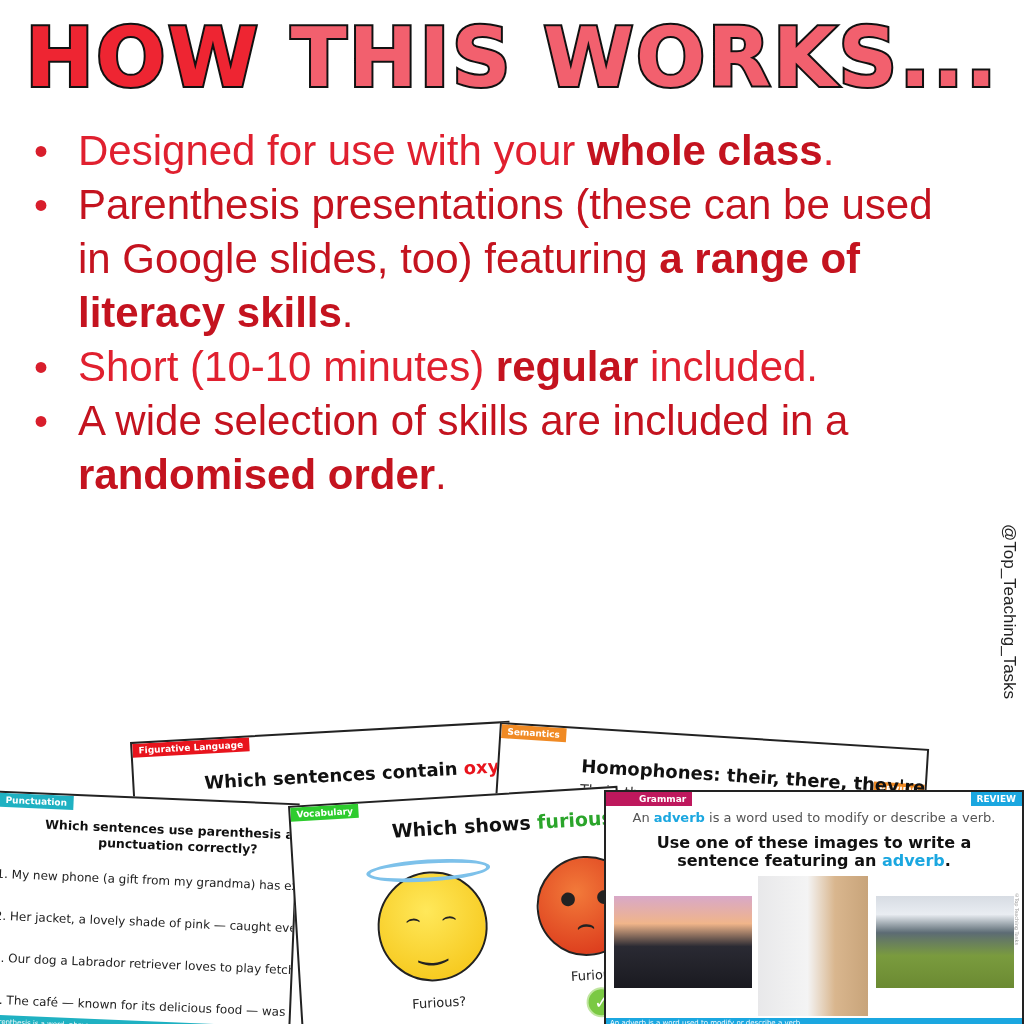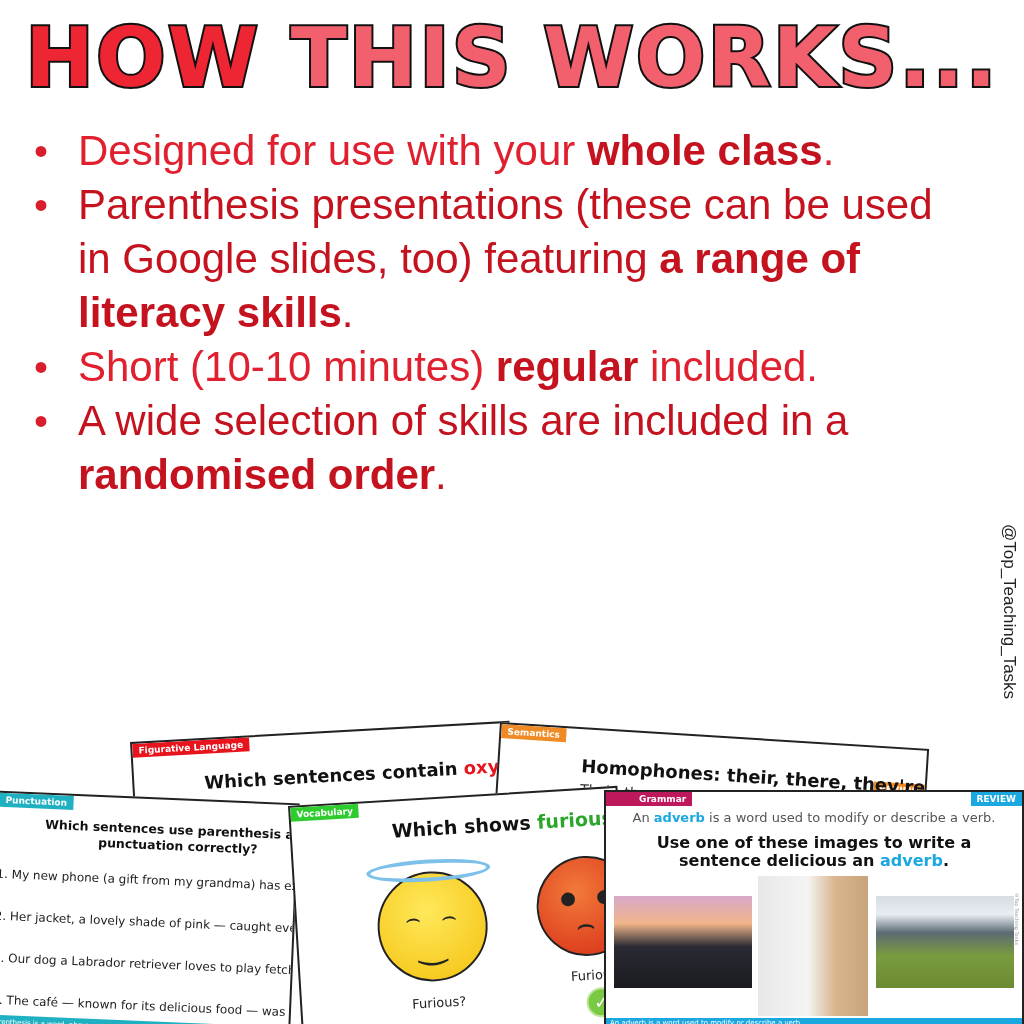--- a/index.html
+++ b/index.html
@@ -137,20 +137,20 @@
   <div class="lbl2">Furious?</div>
   <div class="check">✓</div>
 </div>
 
 <div class="slide s-gram">
   <span class="tag">Grammar</span>
   <span class="review">REVIEW</span>
   <div class="def"><span>An </span><span class="hl">adverb</span><span> is a word used to modify or describe a verb.</span></div>
   <div class="ins">
     <div>Use one of these images to write a</div>
-    <div><span>sentence delicious an </span><span class="hl">adverb</span><span>.</span></div>
+    <div><span>sentence featuring an </span><span class="hl">adverb</span><span>.</span></div>
   </div>
   <div class="img img1"></div>
   <div class="img img2"></div>
   <div class="img img3"></div>
   <div class="wm">©Top Teaching Tasks</div>
   <div class="foot">An adverb is a word used to modify or describe a verb.</div>
 </div>
 
 </body></html>

